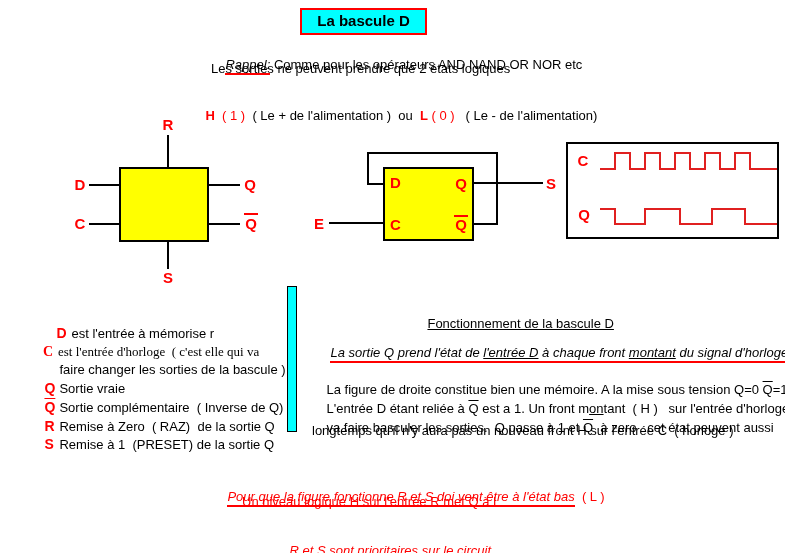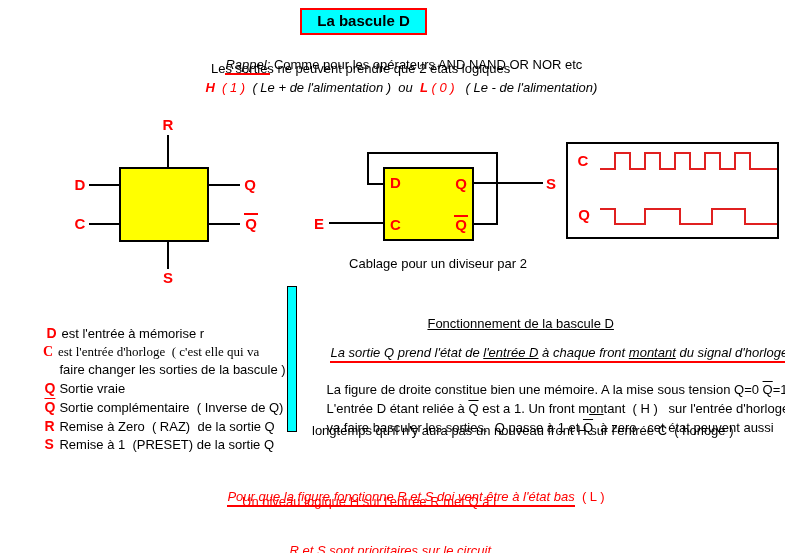--- a/index.html
+++ b/index.html
@@ -28,21 +28,21 @@
 <div class="page">
 
   <div class="title-box">
     <span>La bascule D</span>
   </div>
 
   <div class="abs" style="left:211px;top:41px;">
     <span class="ured">Rappel:</span><span> Comme pour les opérateurs AND NAND OR NOR etc</span>
   </div>
   <div class="abs" style="left:211px;top:61px;">Les sorties ne peuvent prendre que 2 états logiques</div>
-  <div class="abs" style="left:191px;top:64px;font-style:italic;">
+  <div class="abs" style="left:191px;top:92px;">
     <span class="redb">H</span><span class="red">  ( 1 )</span><span>  ( Le + de l'alimentation )  ou  </span><span class="redb">L</span><span class="red"> ( 0 )</span><span>   ( Le - de l'alimentation)</span>
   </div>
 
   <svg style="left:55px;top:110px;" width="250" height="180">
     <line x1="113" y1="25" x2="113" y2="58" stroke="#000" stroke-width="2"></line>
     <line x1="34" y1="75" x2="65" y2="75" stroke="#000" stroke-width="2"></line>
     <line x1="34" y1="114" x2="65" y2="114" stroke="#000" stroke-width="2"></line>
     <line x1="153" y1="75" x2="185" y2="75" stroke="#000" stroke-width="2"></line>
     <line x1="153" y1="114" x2="185" y2="114" stroke="#000" stroke-width="2"></line>
     <line x1="113" y1="131" x2="113" y2="159" stroke="#000" stroke-width="2"></line>
@@ -62,33 +62,32 @@
     <line x1="173" y1="43" x2="243" y2="43" stroke="#000" stroke-width="2"></line>
     <rect x="84" y="28" width="89" height="72" fill="#ffff00" stroke="#000" stroke-width="2"></rect>
     <text x="90" y="48">D</text>
     <text x="161" y="49" text-anchor="middle">Q</text>
     <text x="90" y="90">C</text>
     <text x="161" y="90" text-anchor="middle">Q</text>
     <line x1="154" y1="76" x2="168" y2="76" stroke="#ff0000" stroke-width="2"></line>
     <text x="19" y="89" text-anchor="middle">E</text>
     <text x="251" y="49" text-anchor="middle">S</text>
   </svg>
-  <div class="caption">Cablage pour un diviseur par 2</div>
 
   <svg style="left:560px;top:138px;" width="225" height="105">
     <rect x="7" y="5" width="211" height="95" fill="#ffffff" stroke="#000" stroke-width="2"></rect>
     <text x="23" y="28" text-anchor="middle">C</text>
     <text x="24" y="82" text-anchor="middle">Q</text>
     <polyline fill="none" stroke="#e02020" stroke-width="2" points="40,31 55,31 55,15 70,15 70,31 85,31 85,15 100,15 100,31 115,31 115,15 130,15 130,31 145,31 145,15 160,15 160,31 175,31 175,15 190,15 190,31 217,31"></polyline>
     <polyline fill="none" stroke="#e02020" stroke-width="2" points="40,71 55,71 55,86 85,86 85,71 120,71 120,86 152,86 152,71 185,71 185,86 217,86"></polyline>
   </svg>
 
   <div class="cyan-bar"></div>
 
-  <div class="abs legend-row" style="left:32px;top:309px;">
+  <div class="abs legend-row" style="left:42px;top:309px;">
     <span class="term">D</span><span>est l'entrée à mémorise r</span>
   </div>
   <div class="abs legend-row" style="left:30px;top:328px;font-family:Liberation Serif, serif;">
     <span class="term">C</span><span>est l'entrée d'horloge  ( c'est elle qui va</span>
   </div>
   <div class="abs legend-row" style="left:30px;top:364px;">
     <span class="term">Q</span><span>Sortie vraie</span>
   </div>
   <div class="abs legend-row" style="left:30px;top:346px;">
     <span class="term"></span><span>faire changer les sorties de la bascule )</span>

